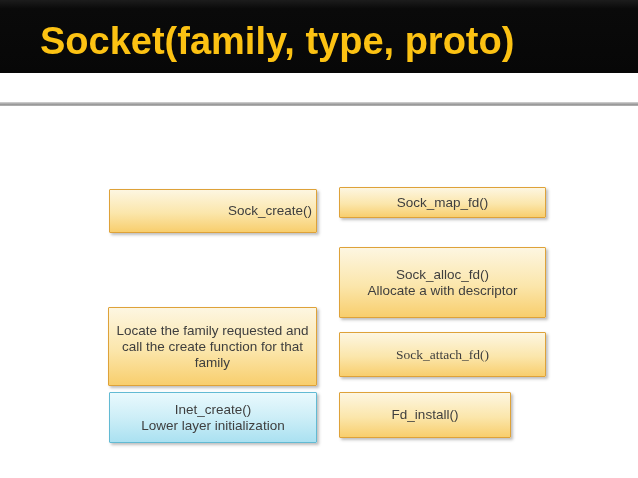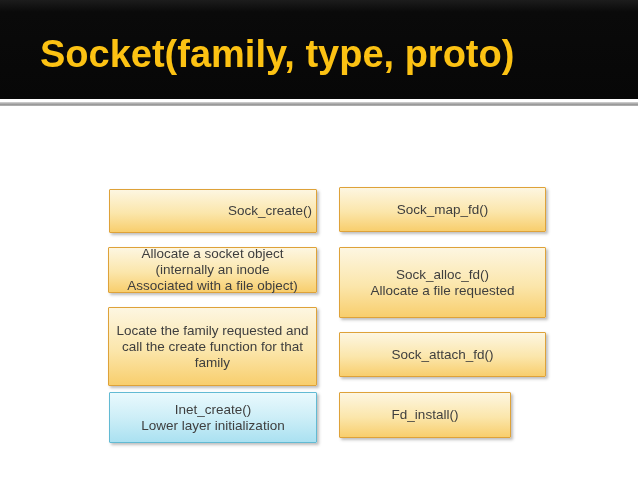--- a/index.html
+++ b/index.html
@@ -9,21 +9,21 @@
     height: 478px;
     background: #ffffff;
     overflow: hidden;
     font-family: "Liberation Sans", sans-serif;
   }
 
   
   .title-bar {
     position: absolute;
     left: 0; top: 0;
-    width: 638px; height: 99px;
+    width: 638px; height: 73px;
     background: linear-gradient(180deg, #1c1c1c 0%, #0a0a0a 12%, #070707 100%);
     display: flex;
     align-items: center;
   }
   .title-text {
     color: #fcc213;
     font-size: 38px;
     font-weight: bold;
     letter-spacing: 0px;
     padding-left: 40px;
@@ -61,60 +61,55 @@
     border-color: #62bad3;
     background: linear-gradient(180deg, #e9f9fd 0%, #cdeef7 50%, #aae1f1 100%);
   }
 
   
   .pos-sys-socket     { left: 145px; top: 123px; width: 349px; height: 44px; }
   .pos-sock-create    { left: 109px; top: 189px; width: 208px; height: 44px; justify-content: flex-end; }
   .pos-allocate       { left: 108px; top: 247px; width: 209px; height: 46px; }
   .pos-locate         { left: 108px; top: 307px; width: 209px; height: 79px; }
   .pos-inet-create    { left: 109px; top: 392px; width: 208px; height: 51px; }
-  .pos-sock-map-fd    { left: 339px; top: 187px; width: 207px; height: 45px; text-align: right; }
+  .pos-sock-map-fd    { left: 339px; top: 187px; width: 207px; height: 31px; text-align: right; }
   .pos-sock-alloc-fd  { left: 339px; top: 247px; width: 207px; height: 71px; }
-  .pos-sock-attach-fd { left: 339px; top: 332px; width: 207px; height: 45px; }
+  .pos-sock-attach-fd { left: 339px; top: 332px; width: 207px; height: 45px; font-family: Liberation Serif, serif; }
   .pos-fd-install     { left: 339px; top: 392px; width: 172px; height: 46px; }
 </style>
 </head>
 <body>
 
 <div class="slide">
 
   <div class="title-bar">
     <div class="title-text">Socket(family, type, proto)</div>
   </div>
   <div class="title-divider"></div>
 
 
   <div class="box pos-sock-create">
     <div class="box-label">Sock_create()</div>
   </div>
-  <div class="box pos-allocate">
-    <div class="box-label">Allocate a socket object
-(internally an inode
-Associated with a file object)</div>
-  </div>
   <div class="box pos-locate">
     <div class="box-label">Locate the family requested and
 call the create function for that
 family</div>
   </div>
   <div class="box blue pos-inet-create">
     <div class="box-label">Inet_create()
 Lower layer initialization</div>
   </div>
 
   <div class="box pos-sock-map-fd">
     <div class="box-label">Sock_map_fd()</div>
   </div>
   <div class="box pos-sock-alloc-fd">
     <div class="box-label">Sock_alloc_fd()
-Allocate a file requested</div>
+Allocate a with descriptor</div>
   </div>
   <div class="box pos-sock-attach-fd">
     <div class="box-label">Sock_attach_fd()</div>
   </div>
   <div class="box pos-fd-install">
     <div class="box-label">Fd_install()</div>
   </div>
 
 </div>
 

